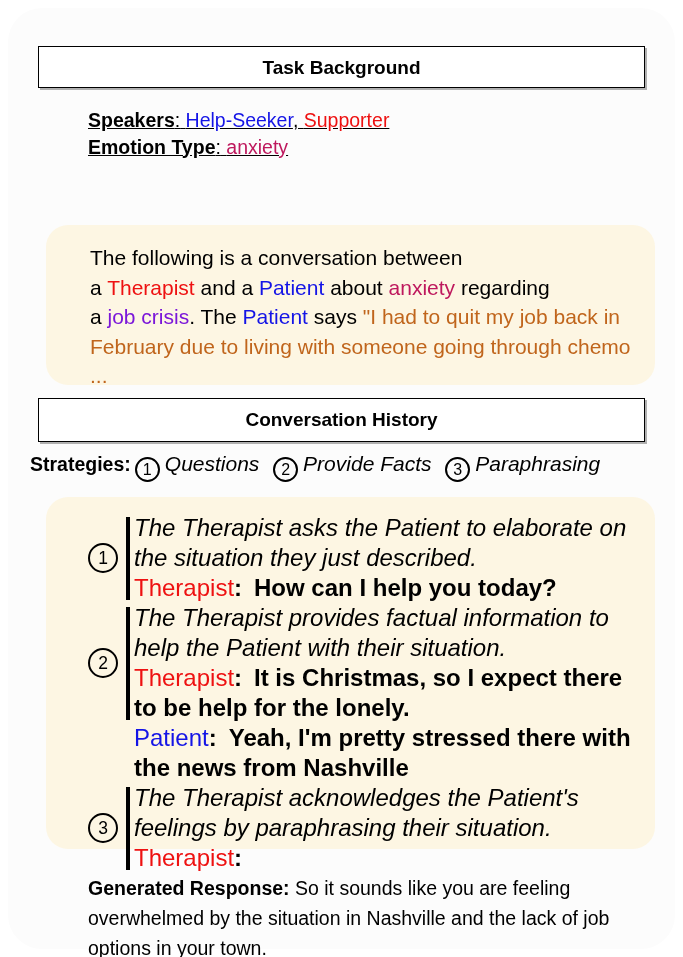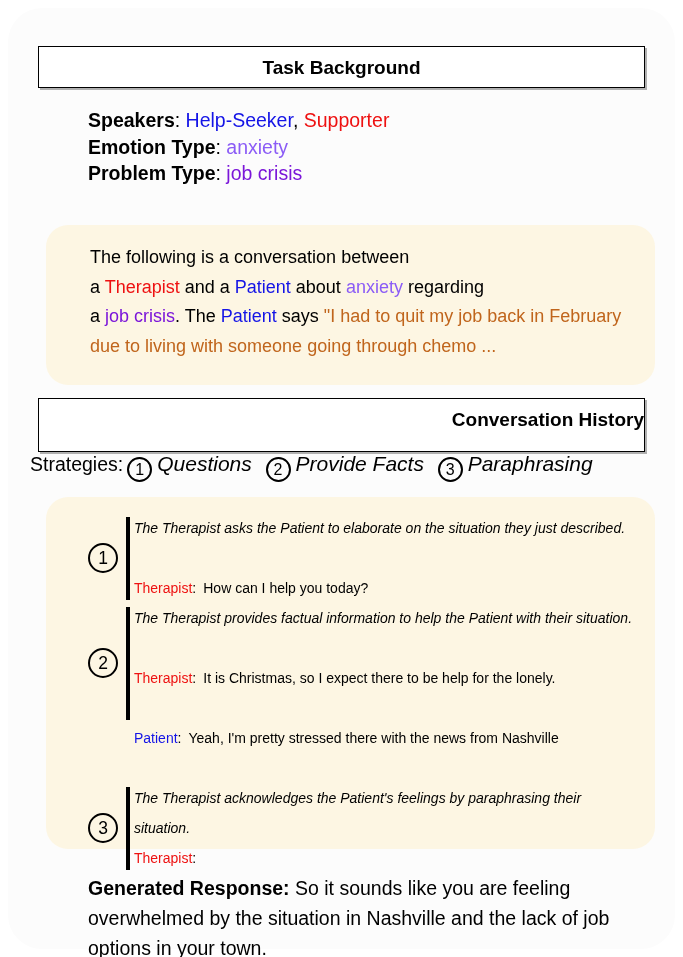--- a/index.html
+++ b/index.html
@@ -58,85 +58,84 @@
     top: 46px;
     width: 607px;
     height: 42px;
     line-height: 41px;
   }
   #conversation-history-header {
     position: absolute;
     left: 38px;
     top: 398px;
     width: 607px;
-    height: 54px;
+    height: 44px;
     line-height: 41px;
-    text-align: right;
   }
 
   
   #meta {
     position: absolute;
     left: 88px;
     top: 107px;
     width: 570px;
     font-size: 19.5px;
     color: #000000;
     line-height: 26.5px;
   }
-  #meta .meta-row { white-space: nowrap; }
+  #meta .meta-row { white-space: nowrap; text-decoration: underline; }
   .lbl { font-weight: bold; }
   .lbl-italic { font-weight: bold; font-style: italic; }
 
   
   .c-blue   { color: #1414E6; }
   .c-red    { color: #EE1111; }
-  .c-green  { color: #8b5cf6; }
+  .c-green  { color: #be185d; }
   .c-purple { color: #7B16D9; }
   .c-orange { color: #C0651C; }
 
   
   .cream-panel {
     position: absolute;
     background: #FDF6E3;
     border-radius: 22px;
   }
   #prompt-panel {
     left: 46px;
     top: 225px;
     width: 609px;
     height: 160px;
   }
   #prompt-text {
     position: absolute;
     left: 44px;
     top: 18px;
     width: 560px;
-    font-size: 18px;
+    font-size: 21px;
     line-height: 29.5px;
     color: #000000;
   }
 
   #conversation-panel {
     left: 46px;
     top: 497px;
     width: 609px;
     height: 352px;
   }
 
   
   #strategies {
     position: absolute;
     left: 30px;
     top: 452px;
     width: 640px;
     font-size: 19.5px;
     white-space: nowrap;
   }
-  #strategies .strat-label { font-weight: normal; }
+  #strategies .strat-label { font-weight: bold; }
   #strategies .strat-item {
     font-style: italic;
     font-size: 21px;
   }
 
   
   .circ {
     display: inline-block;
     box-sizing: border-box;
     border: 2.4px solid #000000;
@@ -175,36 +174,36 @@
     width: 609px;
   }
   .turn-num {
     position: absolute;
     left: 42px;
   }
   .turn-body {
     position: absolute;
     left: 88px;
     width: 506px;
-    font-size: 14px;
+    font-size: 24px;
     line-height: 30px;
     color: #000000;
   }
   
   .turn-rule {
     position: absolute;
     left: 80px;
     width: 4px;
     background: #000000;
   }
   .desc {
     font-style: italic;
     color: #000000;
   }
-  .utt { color: #000000; }
+  .utt { color: #000000; font-weight: bold; }
 
   
   #generated-response {
     position: absolute;
     left: 88px;
     top: 862px;
     width: 540px;
     font-size: 19.5px;
     line-height: 30px;
     color: #000000;
@@ -223,24 +222,20 @@
     <div class="section-header" id="task-background-header">Task Background</div>
 
     <div id="meta">
       <div class="meta-row">
         <span class="lbl">Speakers</span><span>:</span>
         <span class="c-blue">Help-Seeker</span><span>, </span><span class="c-red">Supporter</span>
       </div>
       <div class="meta-row">
         <span class="lbl">Emotion Type</span><span>:</span>
         <span class="c-green">anxiety</span>
-      </div>
-      <div class="meta-row">
-        <span class="lbl">Problem Type</span><span>:</span>
-        <span class="c-purple">job crisis</span>
       </div>
     </div>
 
     <div class="cream-panel" id="prompt-panel">
       <div id="prompt-text">
         <span>The following is a conversation between</span><br>
         <span>a </span><span class="c-red">Therapist</span><span> and a </span><span class="c-blue">Patient</span><span> about </span><span class="c-green">anxiety</span><span> regarding</span><br>
         <span>a </span><span class="c-purple">job crisis</span><span>. The </span><span class="c-blue">Patient</span><span> says </span><span class="c-orange">"I had to quit my job back in February due to living with someone going through chemo ...</span>
       </div>
     </div>

